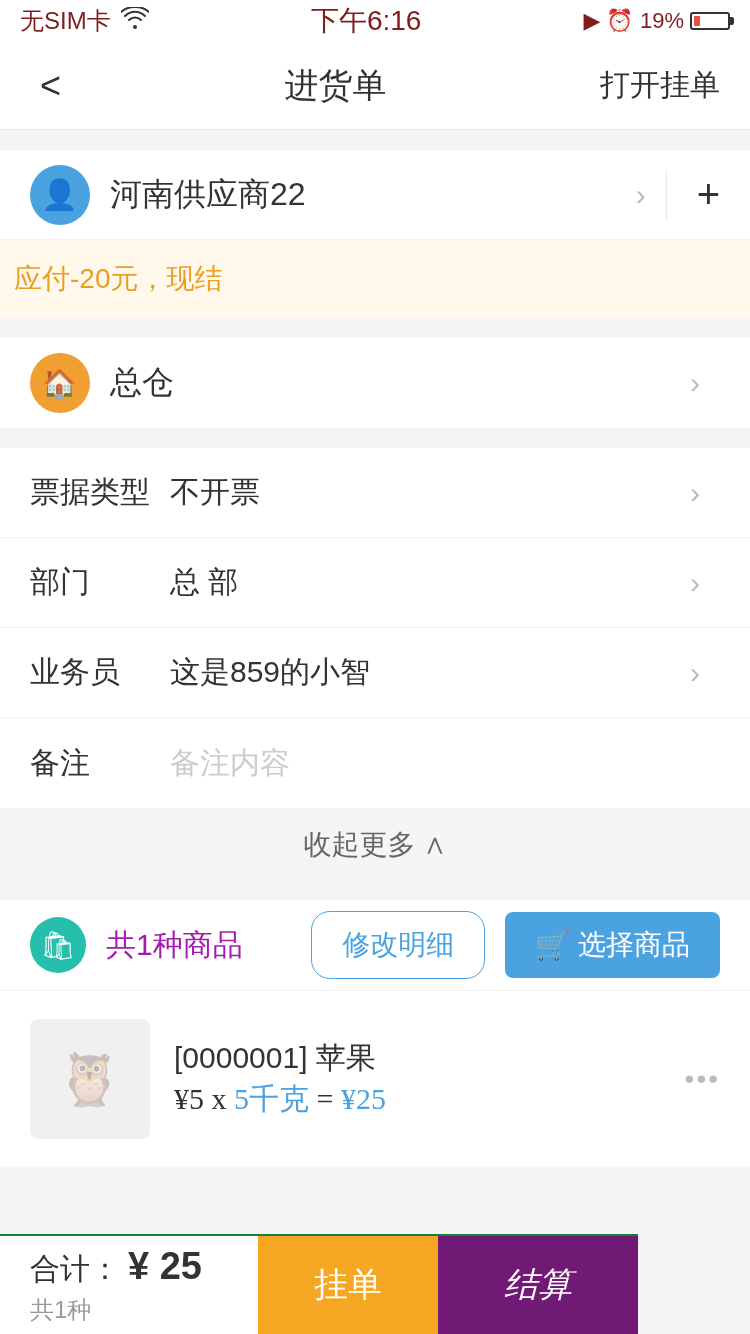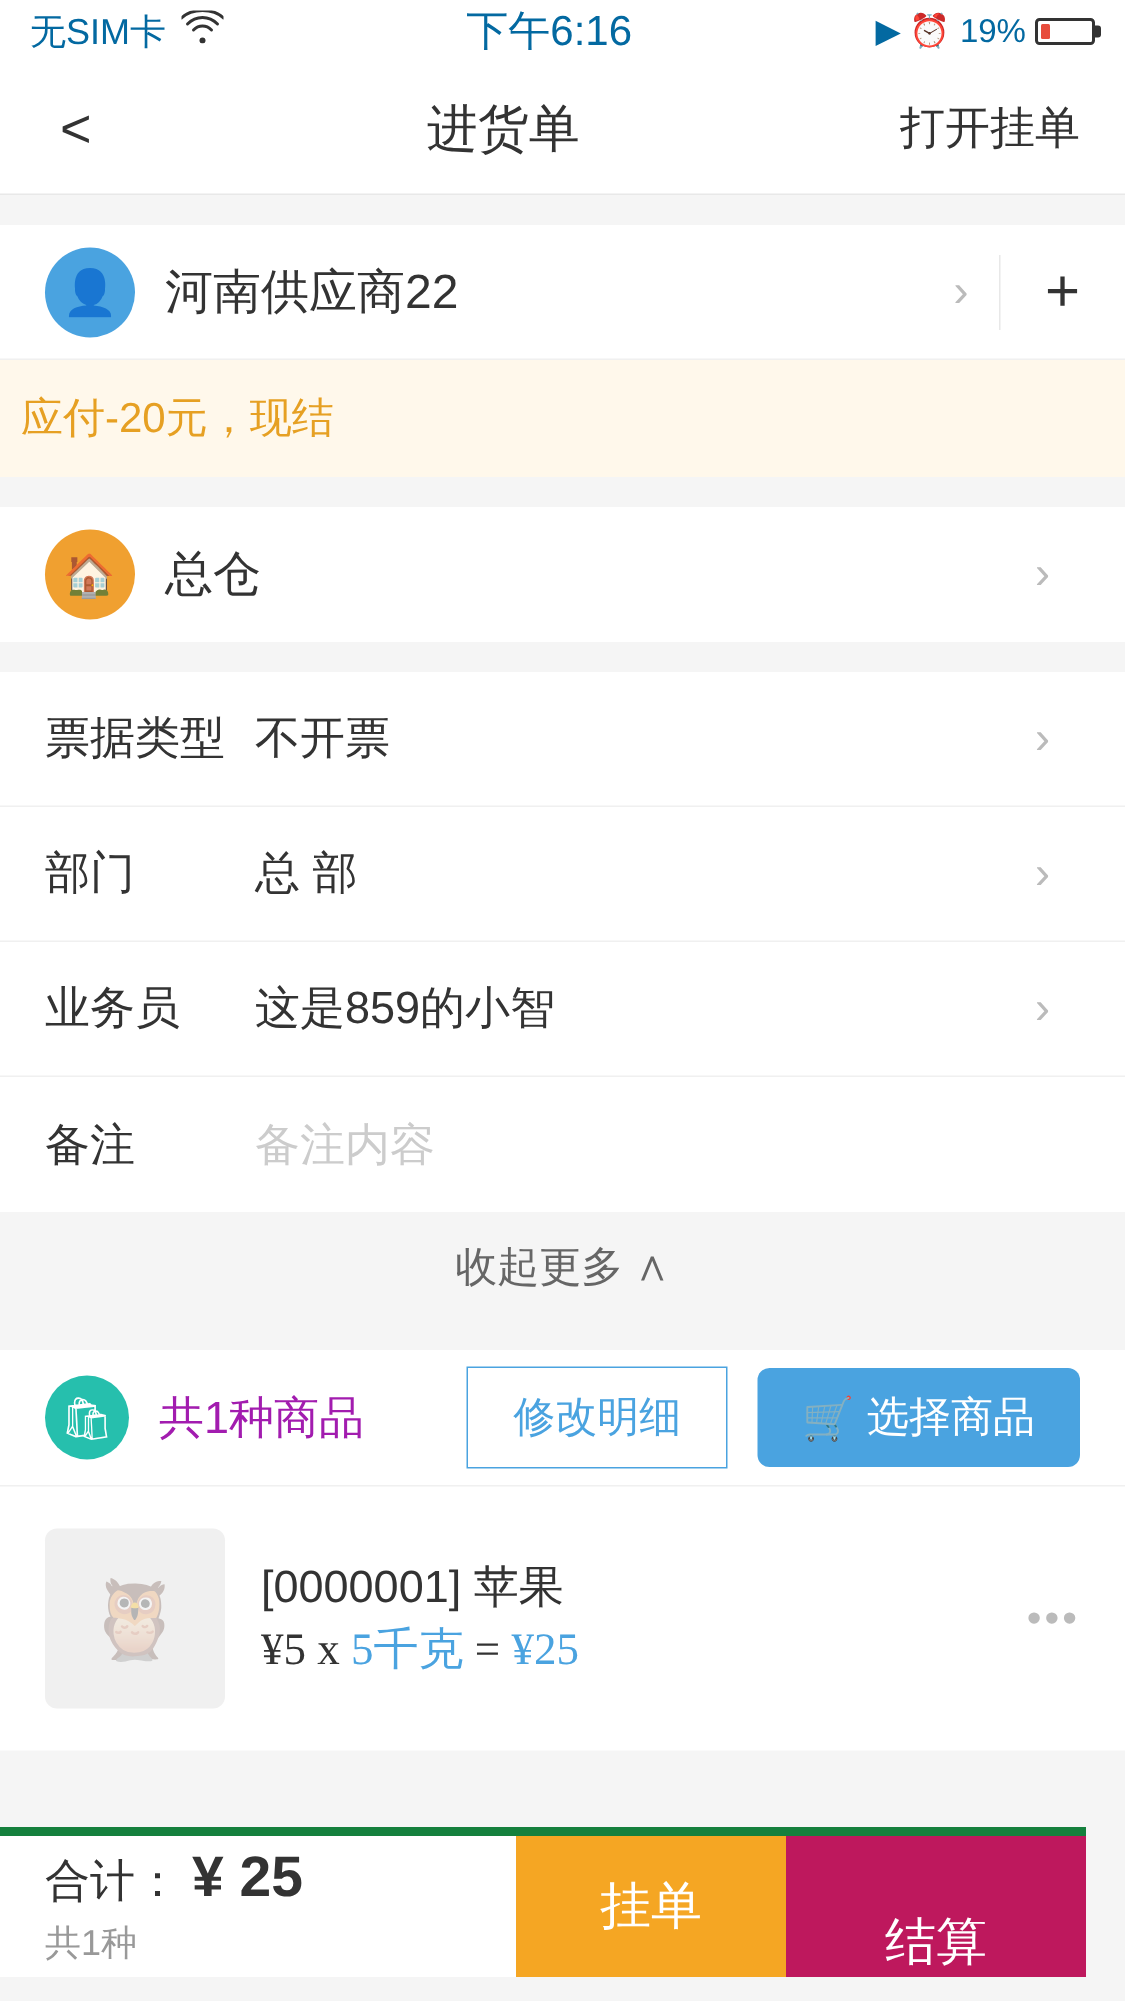--- a/index.html
+++ b/index.html
@@ -16,21 +16,21 @@
     
     .status-bar {
       width: 750px;
       height: 42px;
       background: #fff;
       display: flex;
       align-items: center;
       justify-content: space-between;
       padding: 0 20px;
       font-size: 24px;
-      color: #0369a1;
+      color: #7f1d1d;
     }
     .status-left { display: flex; align-items: center; gap: 10px; }
     .status-center { font-weight: 500; font-size: 28px; }
     .status-right { display: flex; align-items: center; gap: 6px; font-size: 22px; }
     .battery {
       width: 40px; height: 18px;
       border: 2px solid #333;
       border-radius: 3px;
       position: relative;
       display: inline-flex;
@@ -238,21 +238,21 @@
     }
     .product-count {
       flex: 1;
       font-size: 30px;
       color: #a21caf;
     }
     .btn-modify {
       border: 1px solid #4aa3e0;
       color: #4aa3e0;
       background: #fff;
-      border-radius: 0;
+      border-radius: 19px;
       padding: 14px 30px;
       font-size: 28px;
       cursor: pointer;
       margin-right: 20px;
     }
     .btn-select {
       background: #4aa3e0;
       color: #fff;
       border: none;
       border-radius: 8px;
@@ -303,28 +303,28 @@
     .product-more {
       color: #bbb;
       font-size: 28px;
       letter-spacing: 2px;
       cursor: pointer;
     }
 
     
     .bottom-bar {
       position: fixed;
-      bottom: 16px;
+      bottom: 0;
       left: 0;
-      width: 724px;
+      width: 638px;
       height: 100px;
       background: #fff;
       display: flex;
       align-items: stretch;
-      border-top: 6px solid #15803d;
+      border-top: 2px solid #15803d;
     }
     .total-section {
       flex: 1;
       display: flex;
       flex-direction: column;
       justify-content: center;
       padding: 0 30px;
     }
     .total-main {
       font-size: 30px;
@@ -348,27 +348,28 @@
       background: #f5a623;
       color: #fff;
       display: flex;
       align-items: center;
       justify-content: center;
       font-size: 34px;
       cursor: pointer;
     }
     .btn-checkout {
       width: 200px;
-      background: #be185d;
+      background: #701a75;
       color: #fff;
       display: flex;
-      align-items: flex-end;
+      align-items: center;
       justify-content: center;
       font-size: 34px;
       cursor: pointer;
+      font-style: italic;
     }
 
     
     .owl-icon {
       font-size: 52px;
       opacity: 0.3;
     }
   </style>
 </head>
 <body>

